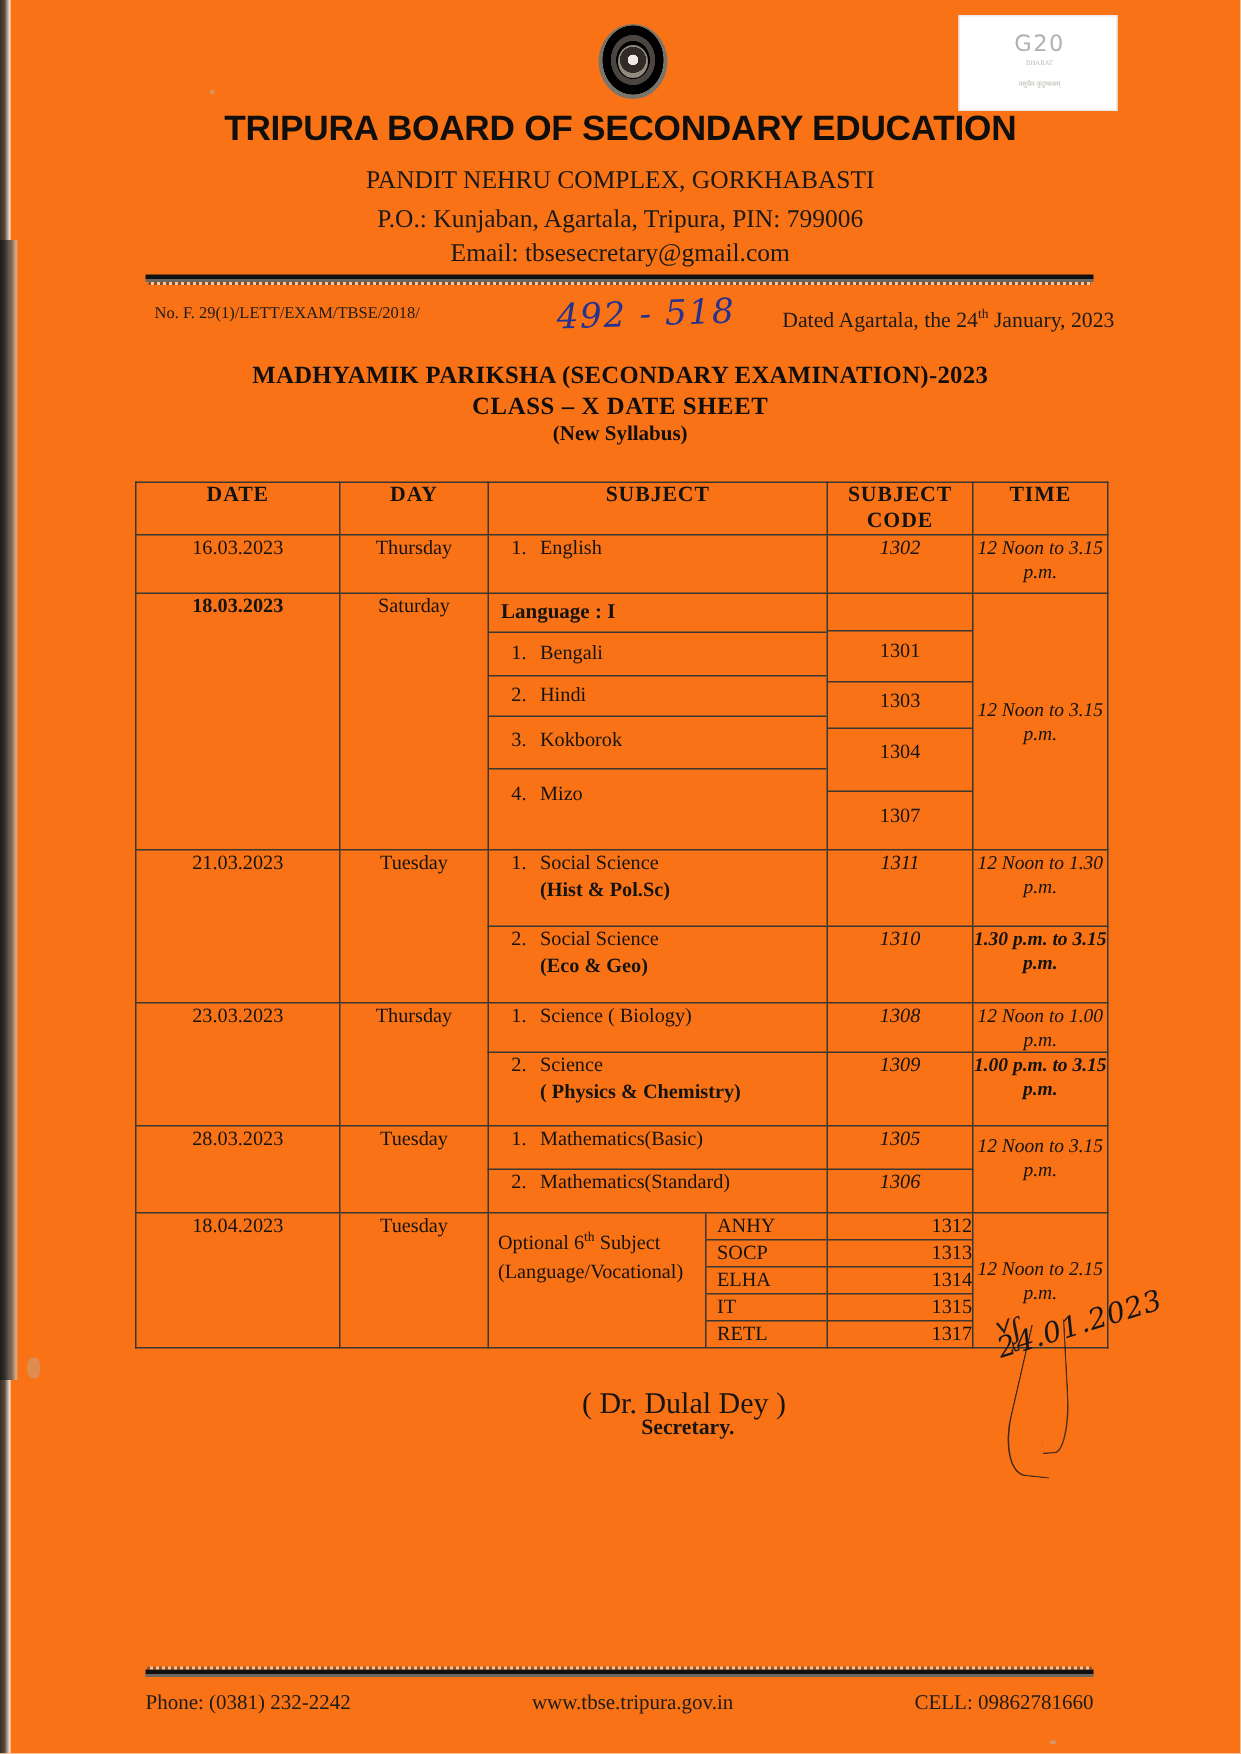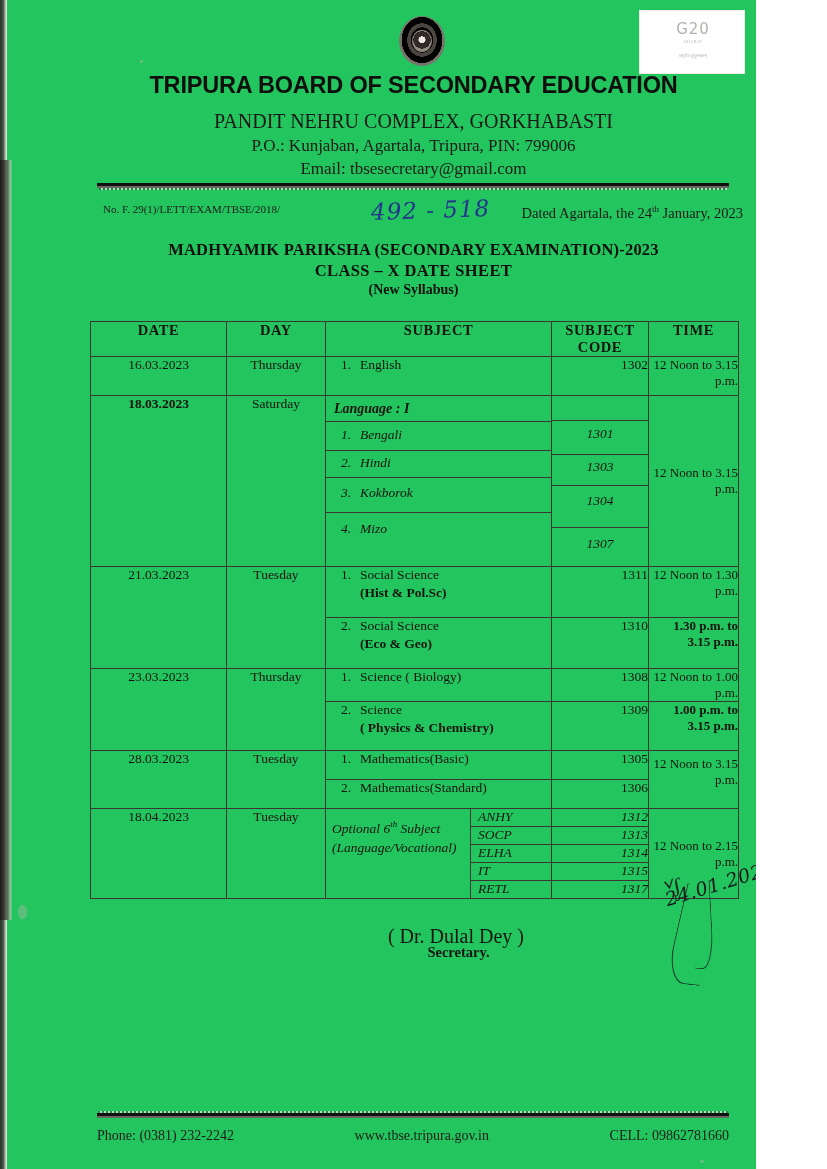--- a/index.html
+++ b/index.html
@@ -7,23 +7,23 @@
     margin: 0;
     padding: 0;
     background: #ffffff;
   }
   body {
     font-family: "Liberation Serif", "DejaVu Serif", serif;
     color: #111111;
   }
   #page {
     position: relative;
-    width: 756px;
+    width: 827px;
     height: 1169px;
-    background: #22c55e;
+    background: #f97316;
     overflow: hidden;
     box-sizing: border-box;
   }
   
   .scan-edge-left {
     position: absolute;
     left: 0; top: 0;
     width: 7px; height: 1169px;
     background: linear-gradient(90deg,#2a2724 0%, #4a4542 45%, #d9d5cf 85%, #fdfdfb 100%);
     opacity: .92;
@@ -122,21 +122,21 @@
     font-weight: bold;
     font-size: 23.5px;
     letter-spacing: -0.2px;
     color: #100f0e;
   }
   .addr1 {
     position: absolute;
     left: 0; top: 110px;
     width: 827px;
     text-align: center;
-    font-size: 20px;
+    font-size: 17px;
     color: #1a1917;
   }
   .addr2 {
     position: absolute;
     left: 0; top: 136px;
     width: 827px;
     text-align: center;
     font-size: 17px;
     color: #1a1917;
   }
@@ -260,22 +260,23 @@
     font-size: 14.5px;
     letter-spacing: .6px;
     padding: 7px 0 10px 0;
     vertical-align: top;
   }
   td.c-date, td.c-day {
     text-align: center;
     padding-top: 6px;
   }
   td.c-code, td.c-time {
-    text-align: right;
+    text-align: center;
     padding-top: 5px;
+    font-style: italic;
   }
   td.c-time { font-size: 13px; }
   td.c-sub { padding: 5px 4px 5px 0; }
 
   .subrow {
     display: flex;
     align-items: baseline;
   }
   .subnum {
     width: 34px;
@@ -300,21 +301,21 @@
   }
   table.inner td {
     border: 1px solid #3a3631;
     border-left: 0;
     border-right: 0;
     padding: 0;
   }
   table.inner tr:first-child td { border-top: 1px solid #3a3631; }
   table.inner tr:last-child td { border-bottom: 0; }
 
-  .nopad { padding: 0 !important; font-style: italic; }
+  .nopad { padding: 0 !important; }
 
   .codecell {
     text-align: center;
     padding: 4px 0 4px 0;
   }
   .optlabel {
     padding: 6px 0 0 6px;
     line-height: 19px;
   }
   .optcodes {

